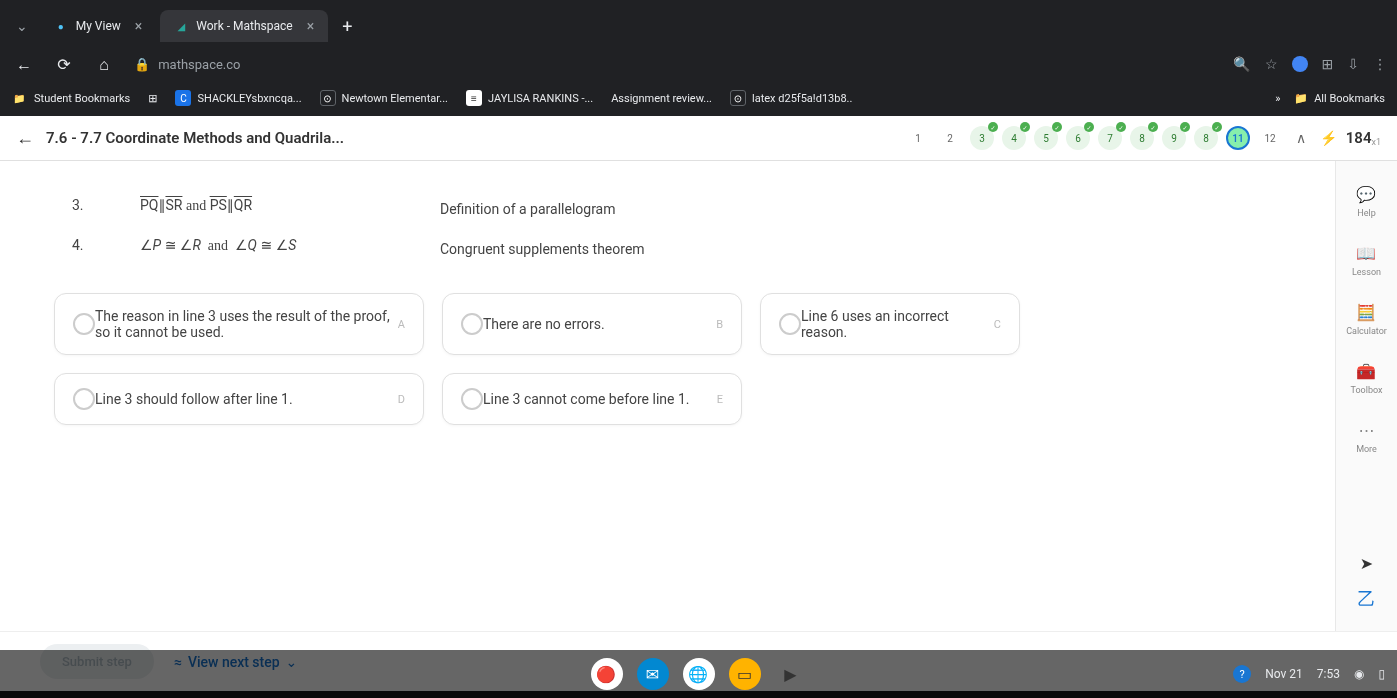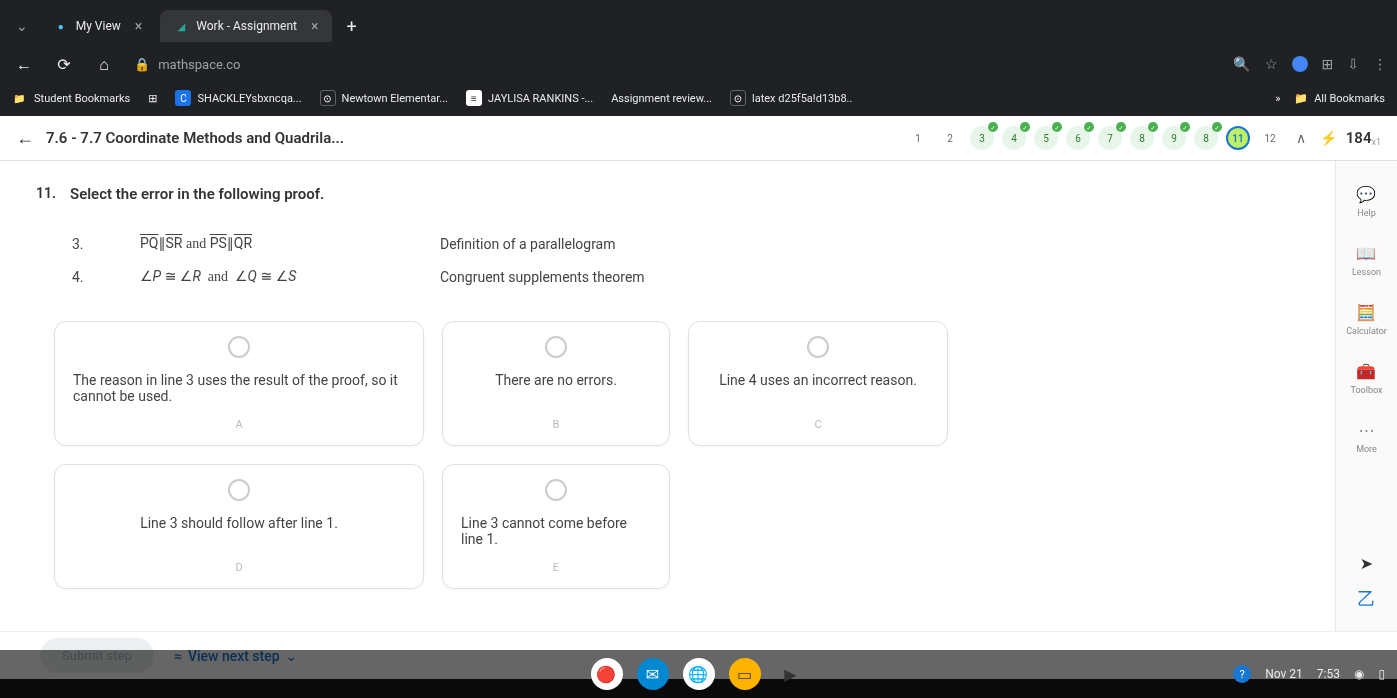--- a/index.html
+++ b/index.html
@@ -24,74 +24,74 @@
   .bm-icon { width: 16px; height: 16px; border-radius: 3px; display: inline-flex; align-items: center; justify-content: center; font-size: 10px; }
   .bm-icon.c { background: #1a73e8; color: #fff; }
   .bm-icon.s { background: #202124; border: 1px solid #5f6368; color: #fff; }
   .bm-icon.j { background: #fff; color: #333; }
   
   .page-header { background: #fff; display: flex; align-items: center; padding: 10px 16px; gap: 12px; border-bottom: 1px solid #e0e0e0; }
   .back-arrow { font-size: 18px; color: #333; cursor: pointer; }
   .lesson-title { font-weight: 600; font-size: 15px; color: #333; }
   .prog-nums { display: flex; gap: 8px; align-items: center; margin-left: auto; }
   .pn { width: 24px; height: 24px; border-radius: 50%; display: flex; align-items: center; justify-content: center; font-size: 10px; background: #e8f5e9; color: #2e7d32; position: relative; }
-  .pn.current { border: 2px solid #1976d2; color: #1976d2; background: #bef264; font-weight: 600; }
+  .pn.current { border: 2px solid #1976d2; color: #1976d2; background: #86efac; font-weight: 600; }
   .pn.plain { background: transparent; color: #666; }
   .pn .tick { position: absolute; top: -4px; right: -4px; width: 10px; height: 10px; background: #4caf50; border-radius: 50%; font-size: 6px; color: #fff; display: flex; align-items: center; justify-content: center; }
   .caret-up { font-size: 14px; color: #666; margin: 0 6px; }
   .bolt { color: #f5a623; font-size: 14px; }
   .points { font-weight: 600; font-size: 15px; color: #333; }
   .mult { font-size: 9px; color: #999; }
   
   .content-wrap { display: flex; background: #fff; height: 470px; }
   .main-col { flex: 1; padding: 24px 36px; overflow: auto; }
   .qrow { display: flex; gap: 14px; }
   .qnum { font-weight: 600; font-size: 14px; }
   .qtext { font-weight: 600; font-size: 15px; margin-bottom: 24px; }
   
   .proof-table { margin-left: 28px; margin-bottom: 28px; }
   .proof-row { display: flex; align-items: center; padding: 8px 0; gap: 40px; font-size: 14px; color: #444; }
   .proof-row .num { width: 36px; padding-left: 8px; }
   .proof-row .stmt { width: 260px; font-family: 'Times New Roman', serif; }
-  .proof-row .reason { flex: 1; }
+  .proof-row .reason { flex: 1; margin-top: 8px; }
   .overline { text-decoration: overline; }
   
   .options { display: flex; flex-wrap: wrap; gap: 18px; margin-left: 18px; }
-  .opt { display: flex; align-items: center; gap: 14px; background: #fff; border: 1px solid #e0e0e0; border-radius: 12px; padding: 14px 18px; width: 370px; box-shadow: 0 1px 3px rgba(0,0,0,0.04); cursor: pointer; flex-direction: column; }
-  .opt.small { width: 228px; }
+  .opt { display: flex; align-items: center; background: #fff; border: 1px solid #e0e0e0; border-radius: 12px; padding: 14px 18px; width: 370px; box-shadow: 0 1px 3px rgba(0,0,0,0.04); cursor: pointer; }
+  .opt.small { width: 300px; }
   .radio { width: 22px; height: 22px; border: 2px solid #ccc; border-radius: 50%; flex-shrink: 0; }
   .opt-text { font-size: 14px; color: #444; flex: 1; }
   .opt-letter { font-size: 11px; color: #bbb; }
   
   .side-tools { width: 62px; border-left: 1px solid #e8e8e8; display: flex; flex-direction: column; align-items: center; padding-top: 24px; gap: 26px; background: #fafafa; }
   .tool { display: flex; flex-direction: column; align-items: center; gap: 4px; color: #888; font-size: 9px; cursor: pointer; }
   .tool-icon { font-size: 16px; }
   
-  .footer-bar { display: flex; align-items: center; padding: 6px 40px; background: #fff; border-top: 1px solid #eee; gap: 20px; }
+  .footer-bar { display: flex; align-items: center; padding: 12px 40px; background: #fff; border-top: 1px solid #eee; gap: 20px; }
   .submit-btn { background: #eceff1; color: #b0bec5; padding: 10px 22px; border-radius: 20px; font-size: 13px; font-weight: 500; }
   .view-next { color: #1976d2; font-size: 14px; font-weight: 500; display: flex; align-items: center; gap: 6px; cursor: pointer; }
   
   .os-shelf { position: absolute; bottom: 0; left: 0; right: 0; height: 48px; background: rgba(0,0,0,0.6); display: flex; align-items: center; justify-content: center; gap: 14px; }
   .shelf-icon { width: 32px; height: 32px; border-radius: 50%; display: flex; align-items: center; justify-content: center; font-size: 16px; }
   .os-tray { position: absolute; right: 12px; display: flex; align-items: center; gap: 14px; color: #e8eaed; font-size: 12px; }
 </style>
 </head>
 <body>
 
 <div class="browser-chrome">
   <div class="tab-strip">
     <span class="chev">⌄</span>
     <div class="tab">
       <span class="tab-icon" style="color:#4fc3f7">●</span>
       <span>My View</span>
       <span class="tab-close">×</span>
     </div>
     <div class="tab active">
       <span class="tab-icon" style="color:#26a69a">◢</span>
-      <span>Work - Assignment</span>
+      <span>Work - Mathspace</span>
       <span class="tab-close">×</span>
     </div>
     <span class="tab-add">+</span>
   </div>
 
   <div class="addr-row">
     <span class="nav-btn">←</span>
     <span class="nav-btn">⟳</span>
     <span class="nav-btn">⌂</span>
     <div class="addr-bar">
@@ -187,24 +187,20 @@
     <span class="bolt">⚡</span>
     <div style="display:flex;flex-direction:row;align-items:flex-end">
       <span class="points">184</span>
       <span class="mult">x1</span>
     </div>
   </div>
 </div>
 
 <div class="content-wrap">
   <div class="main-col">
-    <div class="qrow">
-      <span class="qnum">11.</span>
-      <span class="qtext">Select the error in the following proof.</span>
-    </div>
 
     <div class="proof-table">
       <div class="proof-row">
         <span class="num">3.</span>
         <span class="stmt"><span class="overline">PQ</span>∥<span class="overline">SR</span> and <span class="overline">PS</span>∥<span class="overline">QR</span></span>
         <span class="reason">Definition of a parallelogram</span>
       </div>
       <div class="proof-row">
         <span class="num">4.</span>
         <span class="stmt">∠<i>P</i> ≅ ∠<i>R</i> &nbsp;and&nbsp; ∠<i>Q</i> ≅ ∠<i>S</i></span>
@@ -218,21 +214,21 @@
         <span class="opt-text">The reason in line 3 uses the result of the proof, so it cannot be used.</span>
         <span class="opt-letter">A</span>
       </div>
       <div class="opt small">
         <span class="radio"></span>
         <span class="opt-text">There are no errors.</span>
         <span class="opt-letter">B</span>
       </div>
       <div class="opt small" style="width:260px">
         <span class="radio"></span>
-        <span class="opt-text">Line 4 uses an incorrect reason.</span>
+        <span class="opt-text">Line 6 uses an incorrect reason.</span>
         <span class="opt-letter">C</span>
       </div>
       <div class="opt">
         <span class="radio"></span>
         <span class="opt-text">Line 3 should follow after line 1.</span>
         <span class="opt-letter">D</span>
       </div>
       <div class="opt small">
         <span class="radio"></span>
         <span class="opt-text">Line 3 cannot come before line 1.</span>

